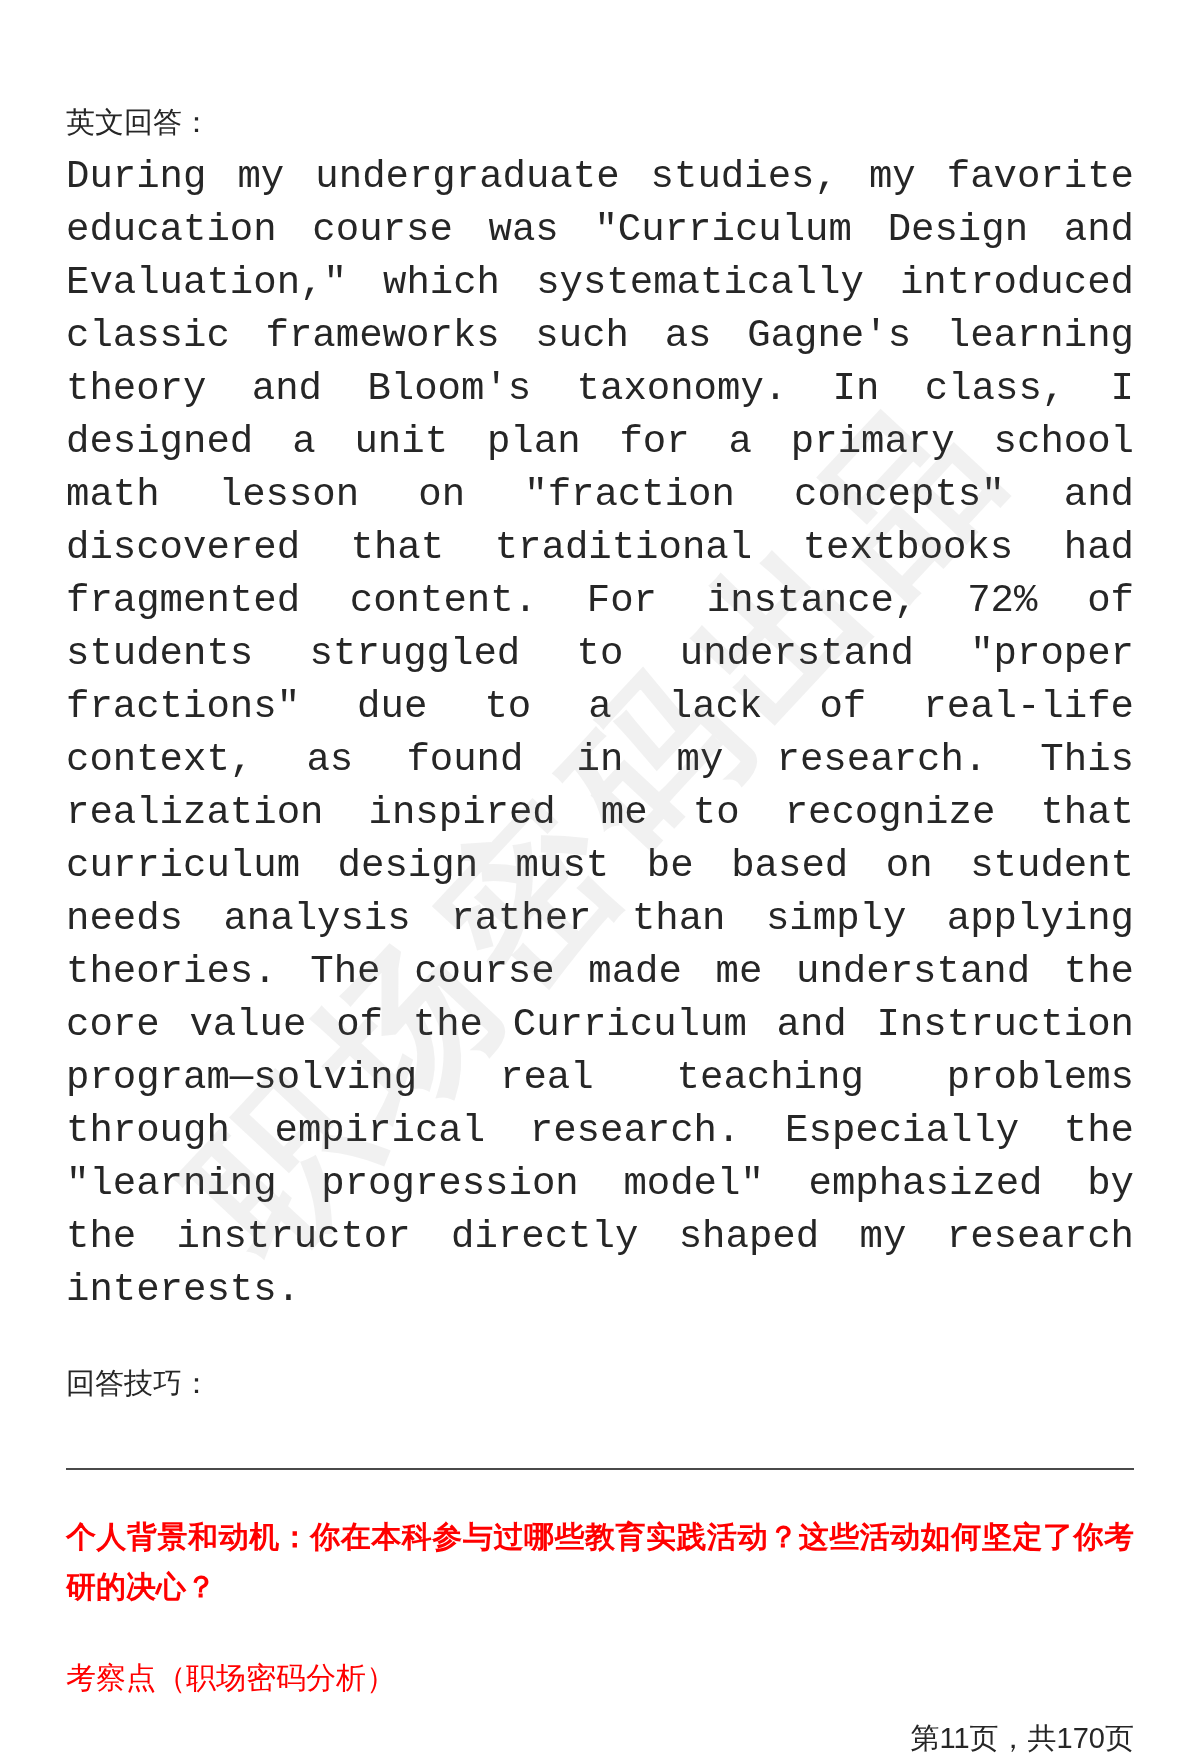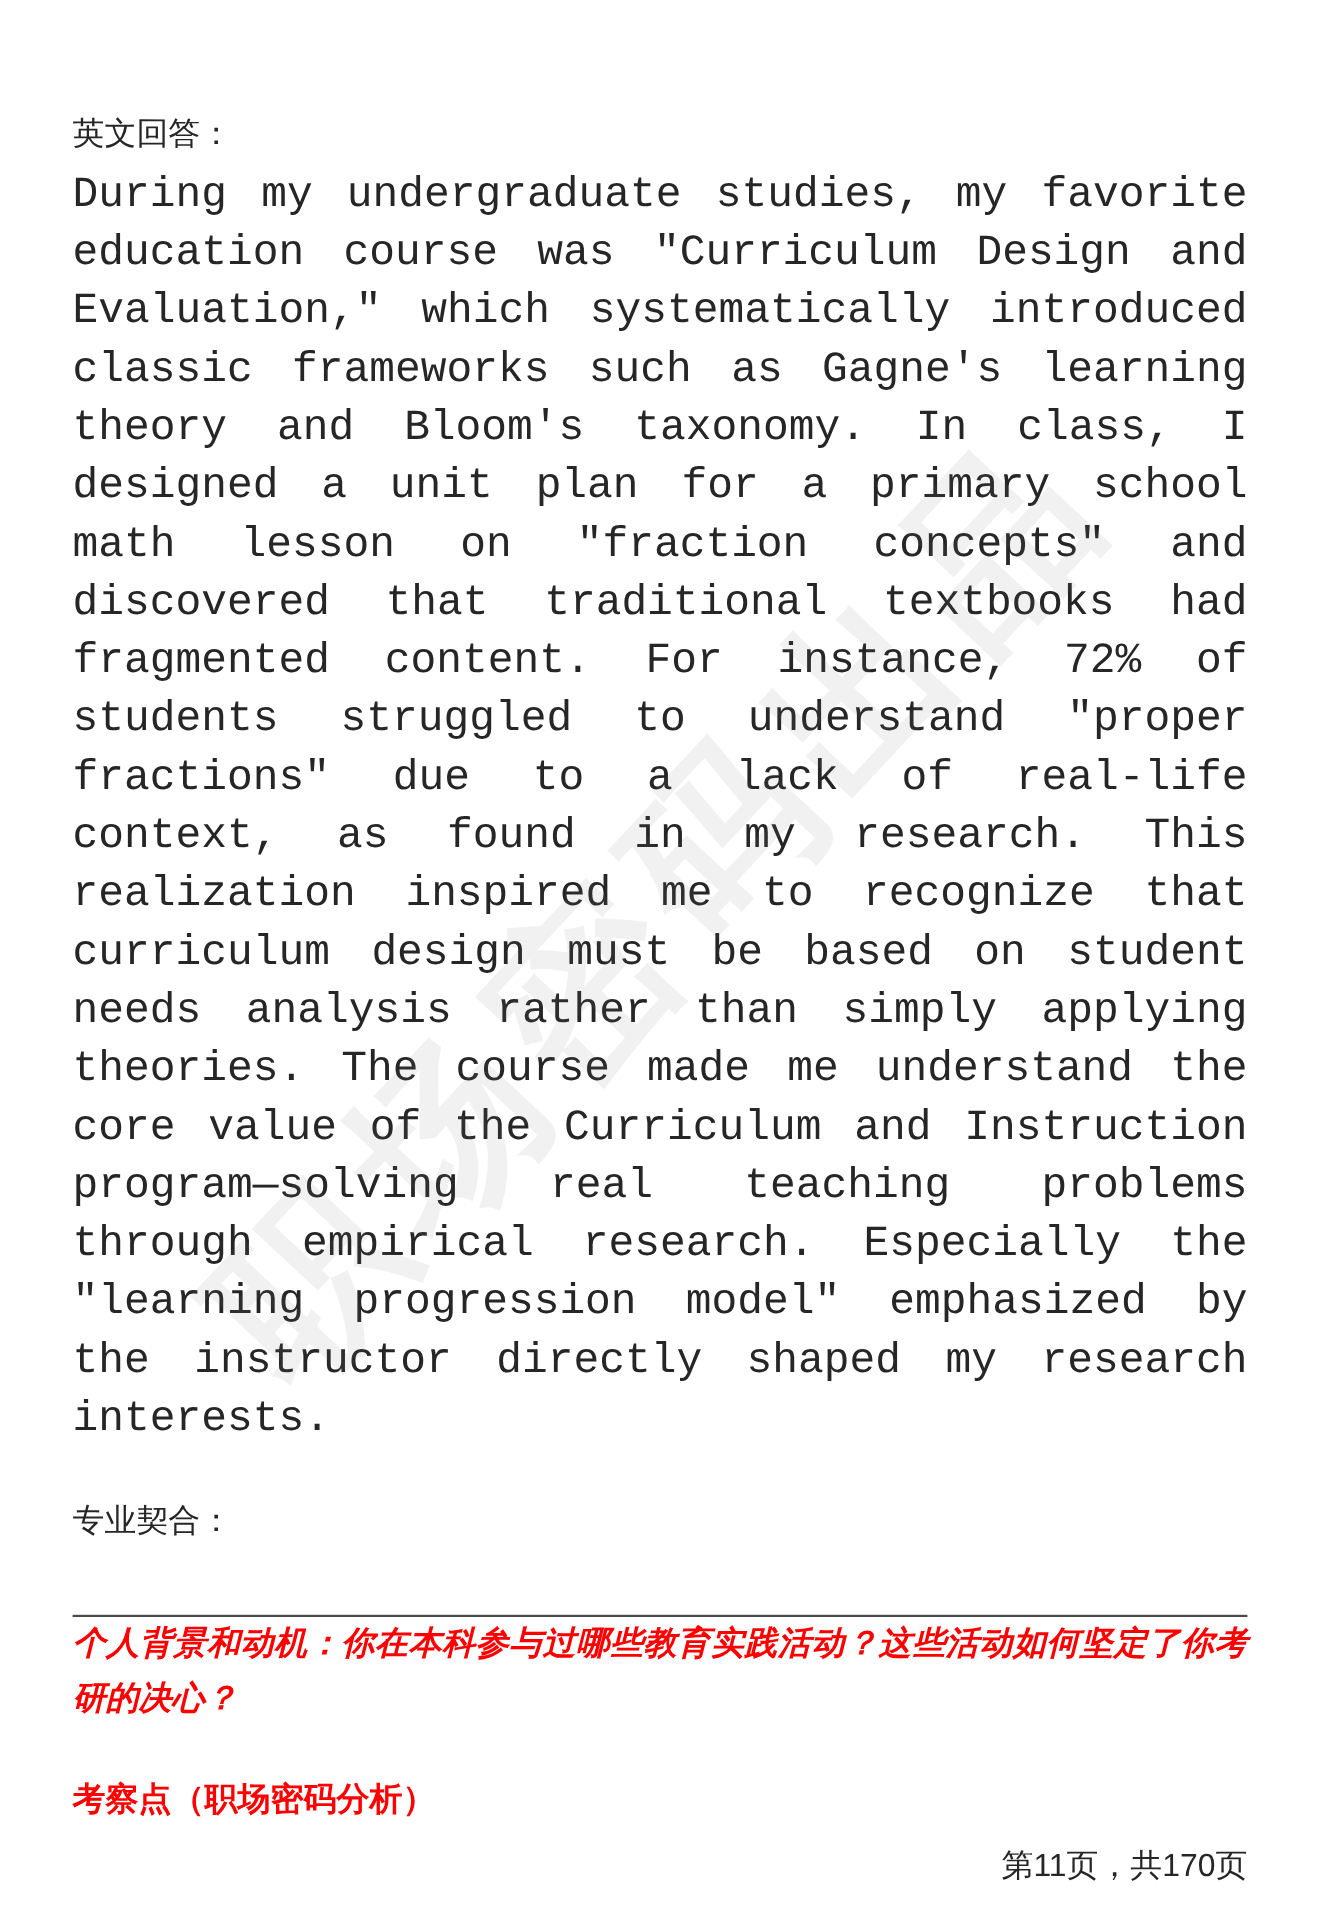--- a/index.html
+++ b/index.html
@@ -63,33 +63,33 @@
   .gap-md { height: 40px; }
 
   .divider {
     border: none;
     border-top: 2px solid #4a4a4a;
     margin: 58px 0 0 0;
     width: 100%;
   }
 
   .red-question {
+    margin-top: 42px;
     font-size: 30px;
     line-height: 50px;
     font-weight: 700;
     color: #ff0000;
     text-align: justify;
-    font-style: italic;
   }
 
   .red-exam-point {
     margin-top: 46px;
     font-size: 30px;
     line-height: 40px;
-    font-weight: 700;
+    font-weight: 400;
     color: #ff0000;
   }
 
   .page-footer {
     margin-top: 18px;
     text-align: right;
     font-size: 29px;
     line-height: 44px;
     color: #262626;
   }
@@ -102,21 +102,21 @@
   <div class="watermark">职场密码出品</div>
 
   <div class="content">
 
     <div class="section-label">英文回答：</div>
 
     <p class="body-paragraph en">During my undergraduate studies, my favorite education course was "Curriculum Design and Evaluation," which systematically introduced classic frameworks such as Gagne's learning theory and Bloom's taxonomy. In class, I designed a unit plan for a primary school math lesson on "fraction concepts" and discovered that traditional textbooks had fragmented content. For instance, 72% of students struggled to understand "proper fractions" due to a lack of real-life context, as found in my research. This realization inspired me to recognize that curriculum design must be based on student needs analysis rather than simply applying theories. The course made me understand the core value of the Curriculum and Instruction program—solving real teaching problems through empirical research. Especially the "learning progression model" emphasized by the instructor directly shaped my research interests.</p>
 
     <div class="gap-md"></div>
 
-    <div class="section-label">专业契合：</div>
+    <div class="section-label">回答技巧：</div>
 
 
     <hr class="divider">
 
     <p class="red-question">个人背景和动机：你在本科参与过哪些教育实践活动？这些活动如何坚定了你考研的决心？</p>
 
     <p class="red-exam-point">考察点（职场密码分析）</p>
 
     <div class="page-footer">第11页，共170页</div>
 

